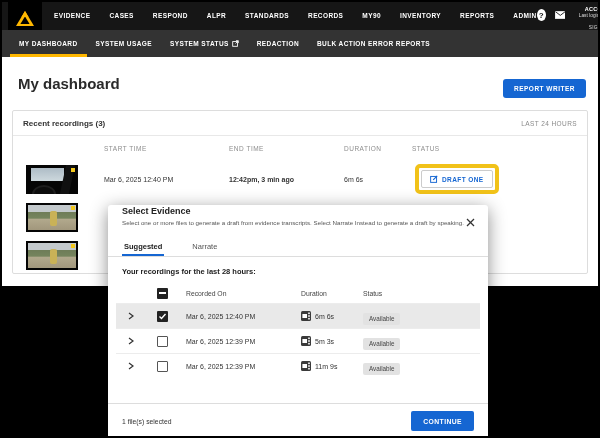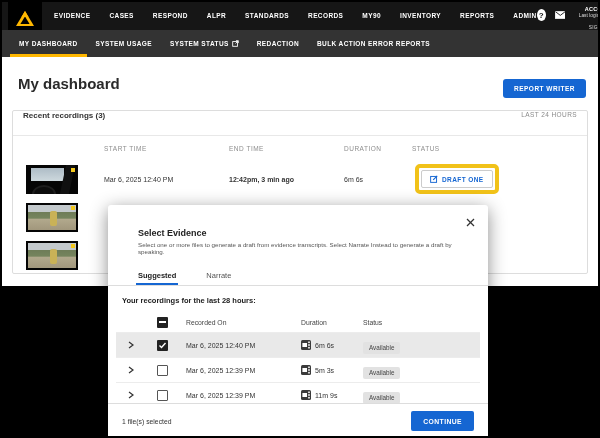--- a/index.html
+++ b/index.html
@@ -36,21 +36,21 @@
 
   
   .page { position:absolute; top:57px; left:0; right:0; height:229px; background:#fff; z-index:5; }
   .page-title { position:absolute; left:18px; top:18px; font-size:15px; font-weight:bold; color:#2a2a2a; }
   .report-writer-btn { position:absolute; right:14px; top:22px; background:#1566d2; color:#fff;
     border:none; border-radius:3px; font-size:6.5px; font-weight:bold; letter-spacing:.5px;
     padding:6px 11px; cursor:pointer; font-family:inherit; }
 
   .card { position:absolute; left:12px; right:12px; top:53px; height:164px;
     border:1px solid #ddd; border-radius:2px; background:#fff; }
-  .card-head { height:25px; display:flex; align-items:flex-start; justify-content:space-between;
+  .card-head { height:25px; display:flex; align-items:center; justify-content:space-between;
     padding:0 10px; border-bottom:1px solid #e8e8e8; }
   .card-title { font-size:8px; font-weight:bold; color:#333; }
   .card-range { font-size:6.5px; color:#8a8a8a; letter-spacing:.4px; }
 
   .rec-grid { display:grid; grid-template-columns:88px 125px 115px 68px 1fr; align-items:center; }
   .rec-header { height:24px; }
   .rec-header .col-label { font-size:6.5px; color:#8d8d8d; letter-spacing:.5px; padding-left:3px; }
   .rec-row { height:38px; }
   .rec-cell { font-size:7px; color:#333; padding-left:3px; }
   .rec-cell.bold { font-weight:bold; }
@@ -71,27 +71,27 @@
 
   .status-cell { position:relative; display:flex; align-items:center; }
   .hl-ring { display:inline-block; border:4px solid #f1c219; border-radius:5px; padding:2px; margin-left:6px; }
   .draft-one-btn { display:flex; align-items:center; gap:4px; background:#fff; border:1px solid #ccc;
     border-radius:2px; padding:4px 8px; color:#1566d2; font-size:6.5px; font-weight:bold;
     letter-spacing:.4px; cursor:pointer; font-family:inherit; }
 
   
   .modal { position:absolute; left:108px; top:205px; width:380px; height:233px; background:#fff;
     border-radius:3px 3px 0 0; box-shadow:0 4px 18px rgba(0,0,0,.45); z-index:40; }
-  .modal-head { padding:23px 14px 4px 14px; position:relative;margin-left:16px; }
+  .modal-head { padding:1px 14px 4px 14px; position:relative; }
   .modal-title { font-size:9px; font-weight:bold; color:#222; }
   .modal-sub { font-size:6.2px; color:#555; margin-top:3px; }
   .modal-close { position:absolute; right:12px; top:11px; width:12px; height:12px; cursor:pointer;
     display:flex; align-items:center; justify-content:center; }
 
-  .tabs { display:flex; gap:26px; padding:0 28px; border-bottom:1px solid #ddd; margin-top:6px; }
+  .tabs { display:flex; gap:26px; padding:0 14px; border-bottom:1px solid #ddd; margin-top:6px; }
   .tab { font-size:7.5px; color:#555; padding:6px 2px 5px 2px; cursor:pointer;
     display:flex; align-items:center; gap:4px; }
   .tab.active { color:#222; font-weight:bold; box-shadow:inset 0 -2px 0 #1566d2; }
   .tab-badge { width:11px; height:11px; border-radius:50%; background:#1566d2; color:#fff;
     font-size:6.5px; display:flex; align-items:center; justify-content:center; font-weight:bold; }
 
   .section-title { font-size:7.5px; font-weight:bold; color:#222; margin:10px 14px 7px 14px; }
 
   .sel-grid { display:grid; grid-template-columns:30px 40px 115px 62px 1fr; align-items:center; margin:0 8px; }
   .sel-header { height:20px; }

